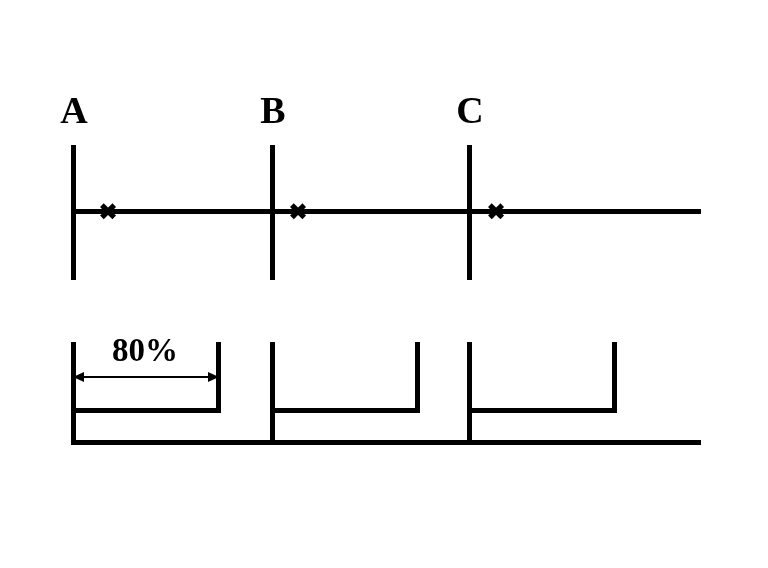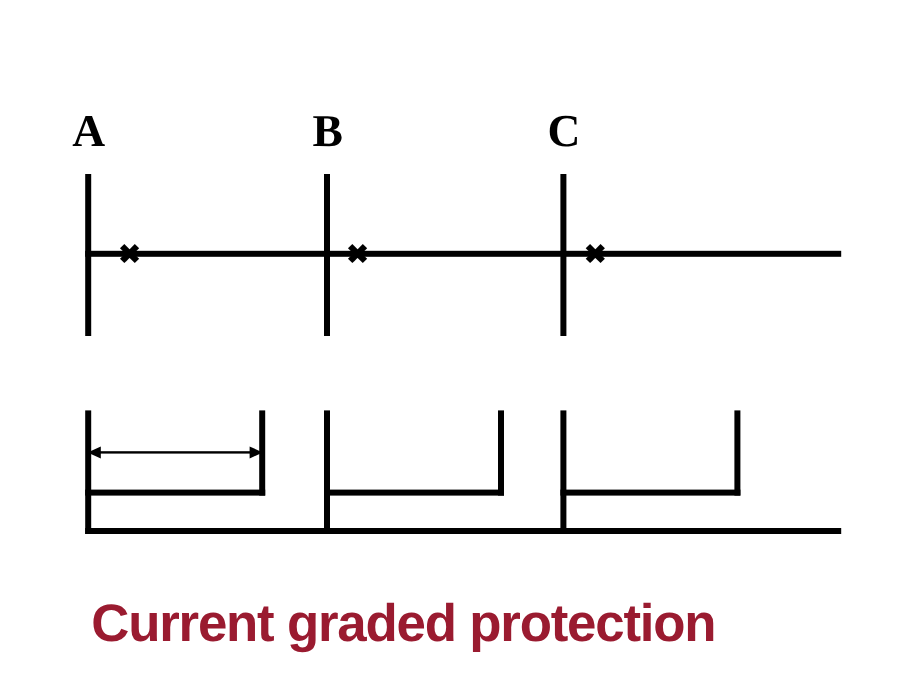--- a/index.html
+++ b/index.html
@@ -99,16 +99,16 @@
   <div class="line h" style="left:467px;top:408px;width:150px;"></div>
 
   <div class="line h" style="left:71px;top:440px;width:630px;"></div>
 
   <div class="dim-arrow">
     <div class="head-l"></div>
     <div class="shaft"></div>
     <div class="head-r"></div>
   </div>
 
+  <div class="pct-label">80%</div>
 
-  <div class="caption">Current graded protection</div>
 
 </div>
 
 </body></html>

